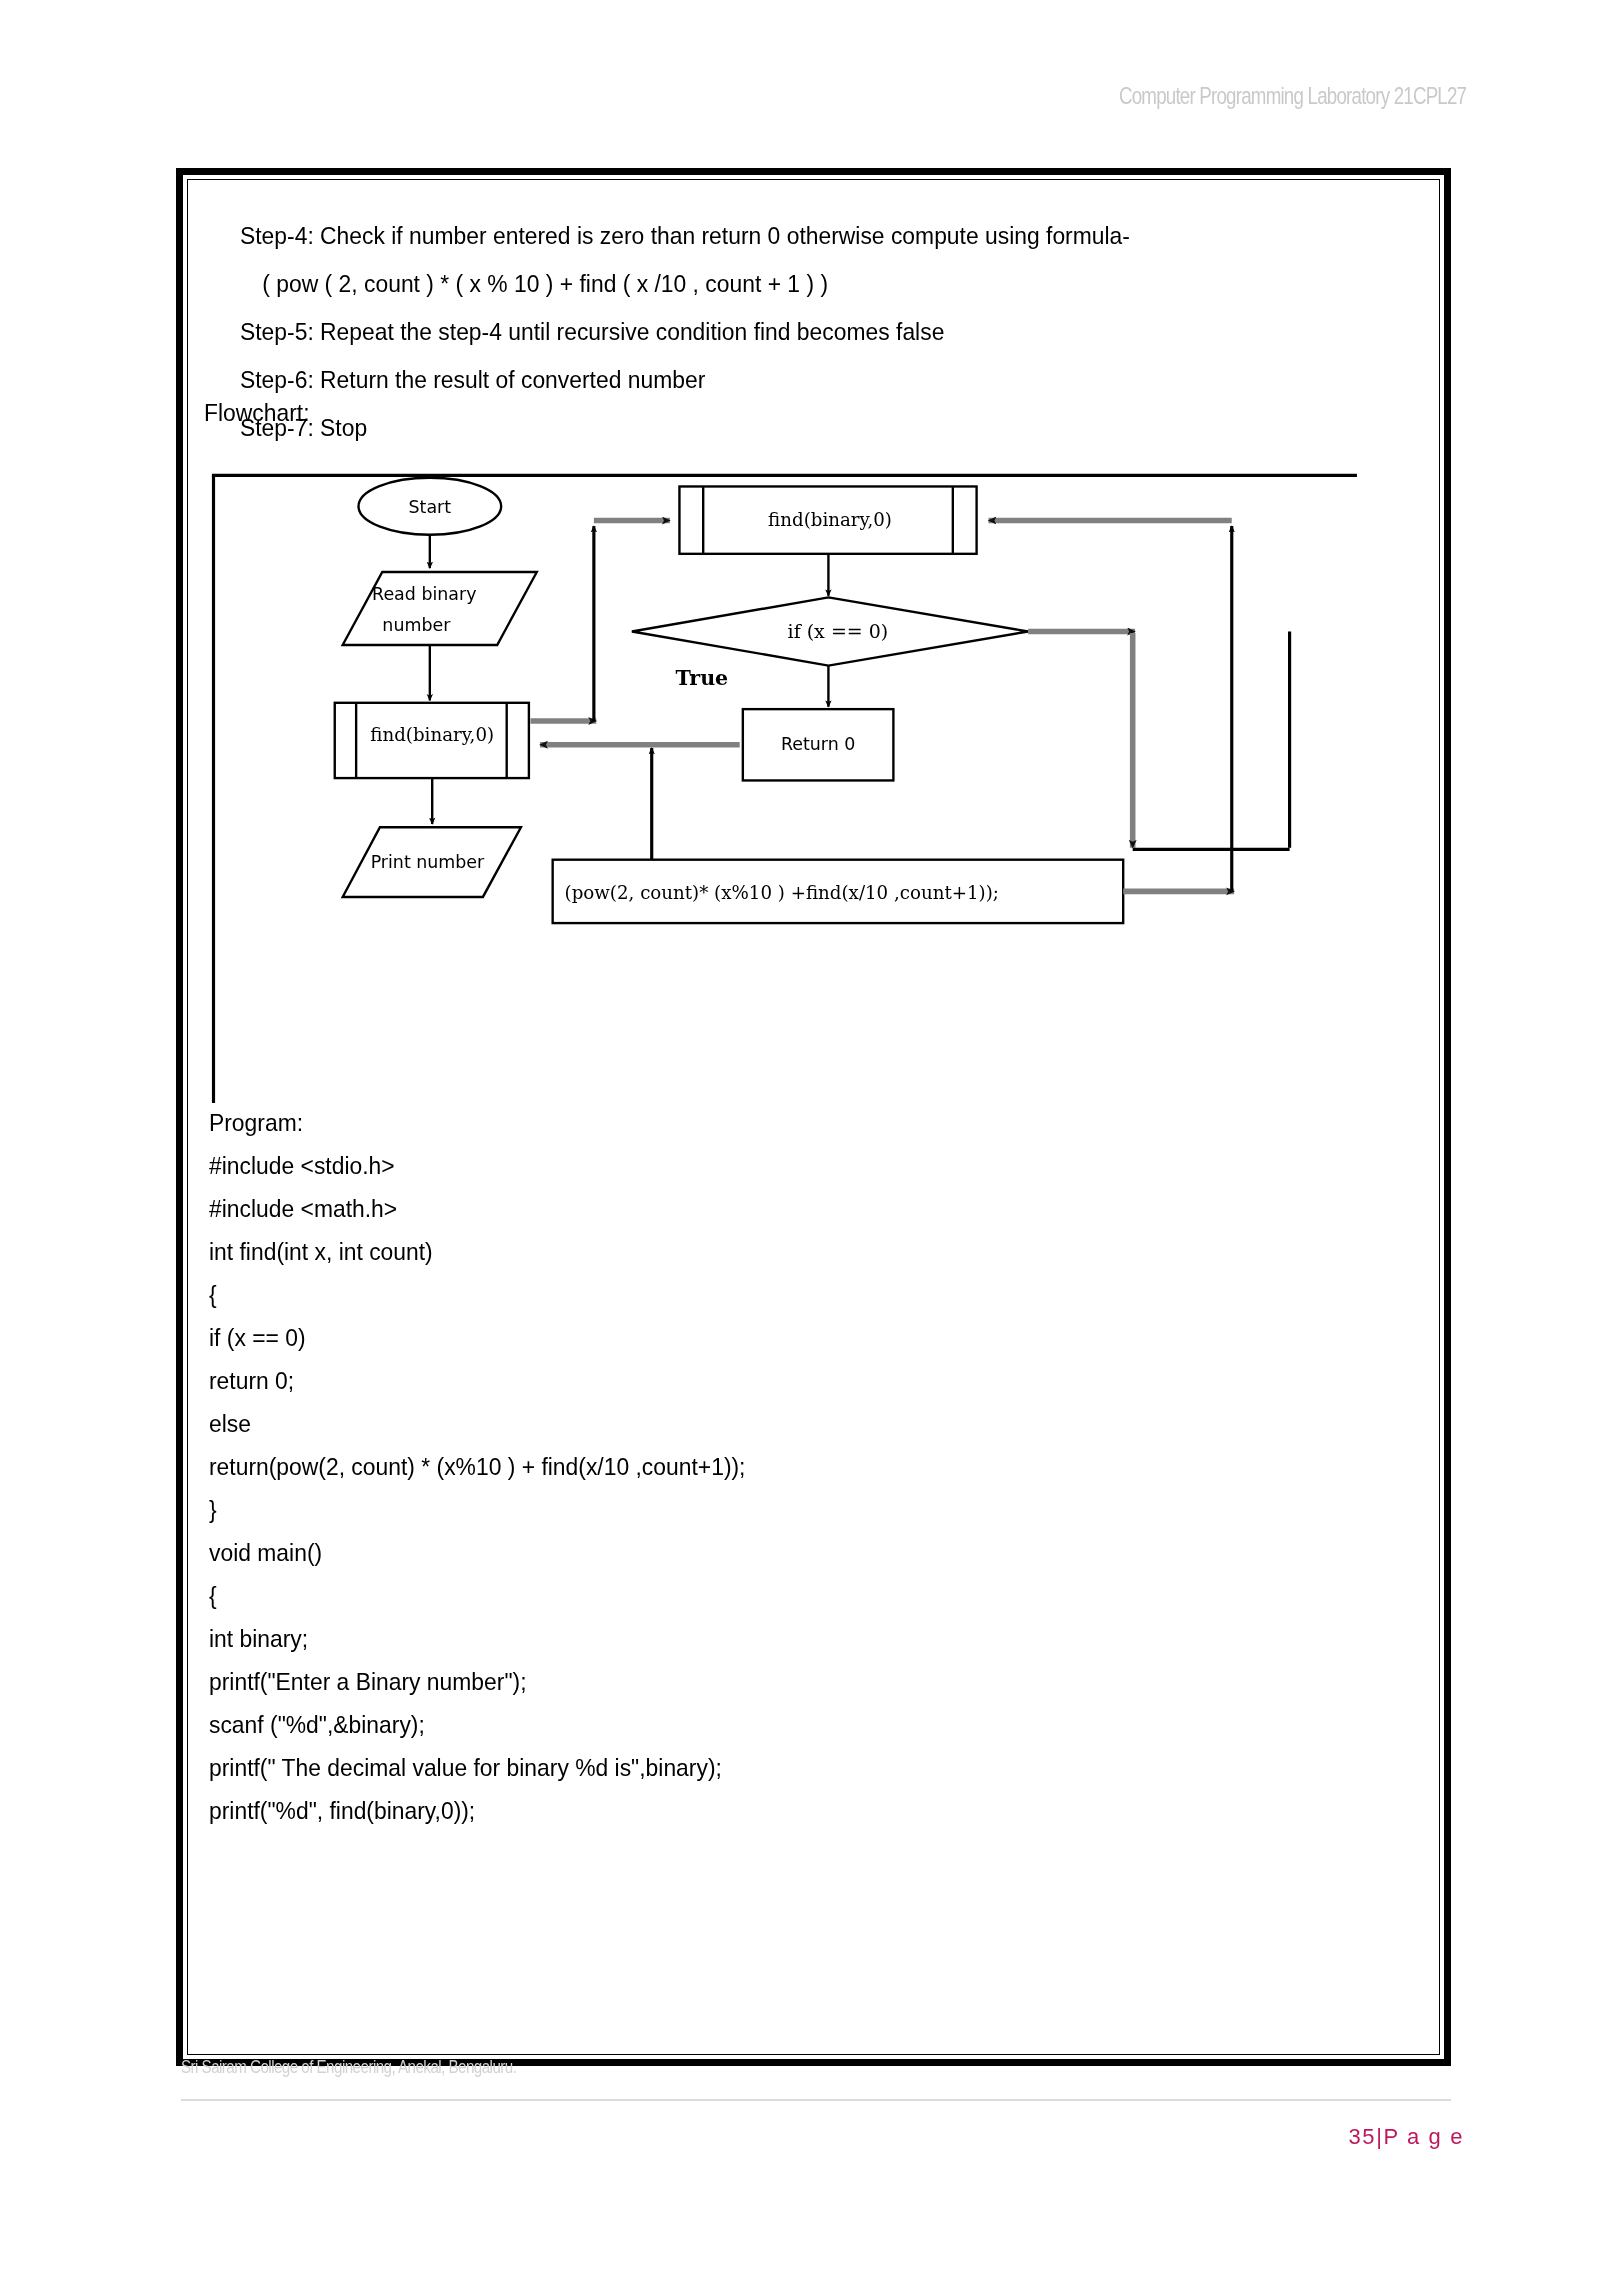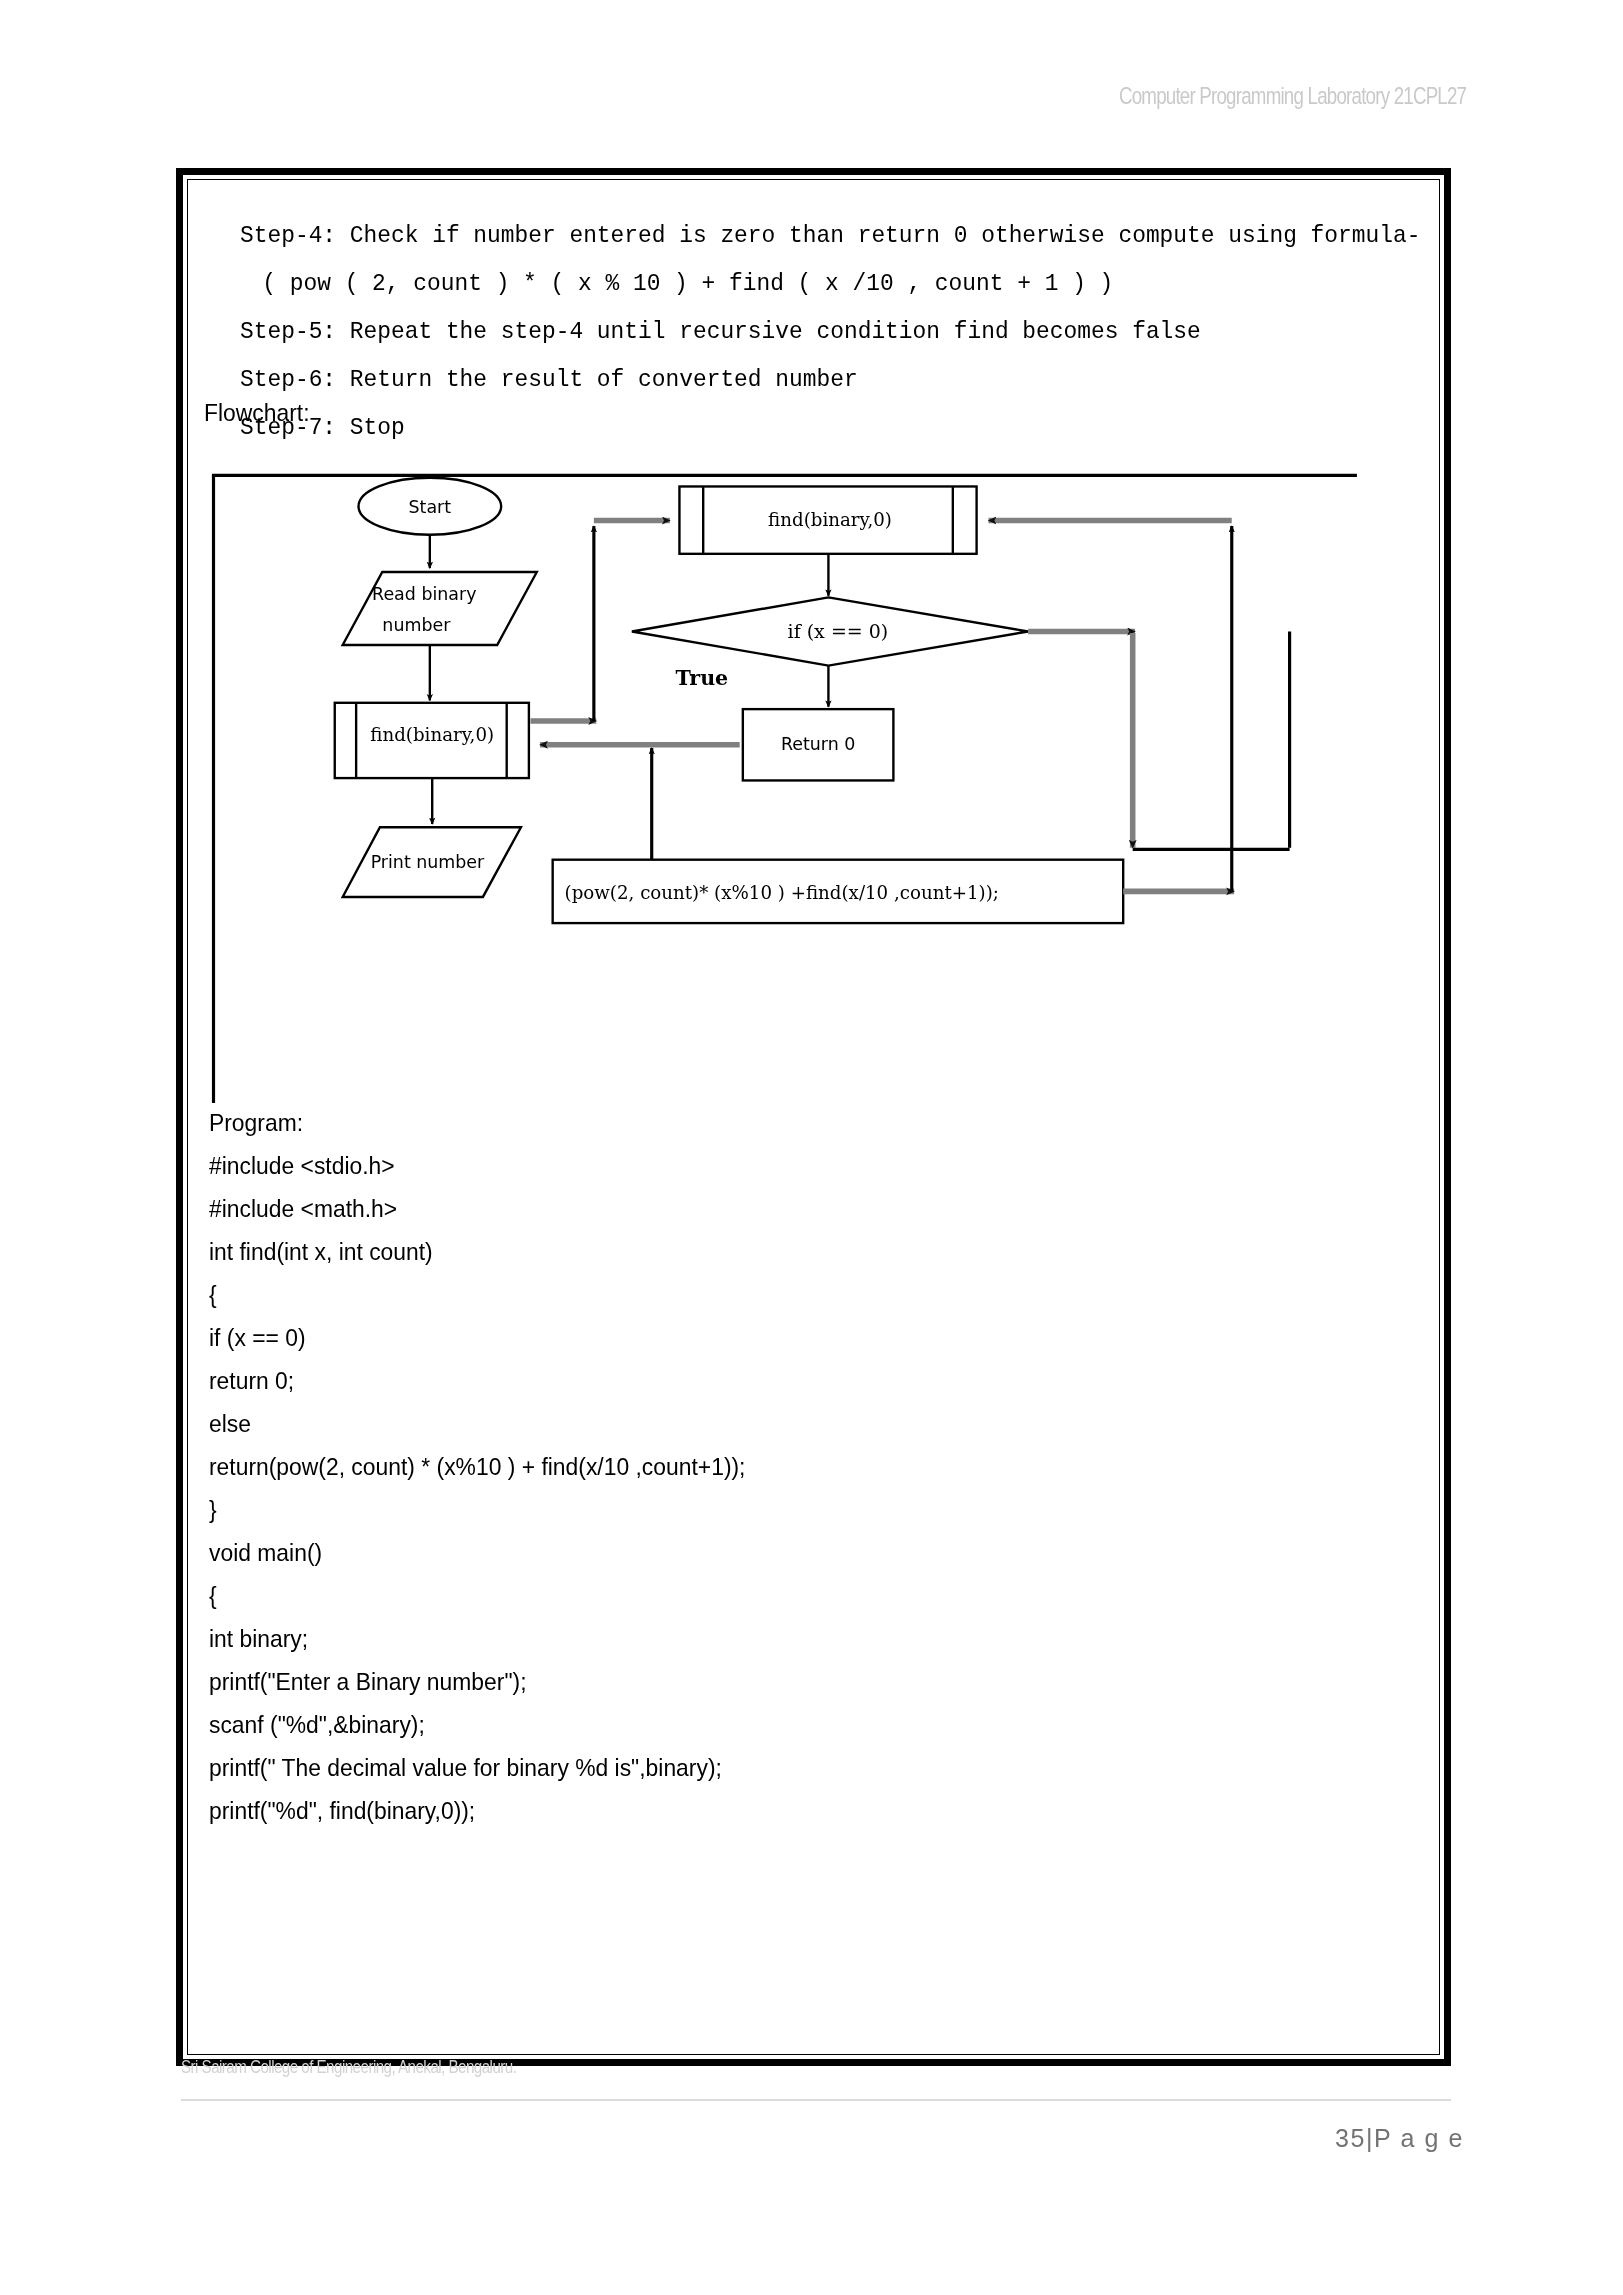--- a/index.html
+++ b/index.html
@@ -60,21 +60,20 @@
     top: 11px;
     right: 9.5px;
     bottom: 8px;
   }
 
   .steps {
     position: absolute;
     left: 36px;
     top: 20.6px;
     width: 1173px;
-    font-family: Liberation Mono, monospace;
   }
   .step-line {
     font-size: 24.6px;
     line-height: 48px;
     white-space: nowrap;
     transform: scaleX(0.93);
     transform-origin: left center;
   }
   .step-line.indent {
     padding-left: 24px;
@@ -132,22 +131,22 @@
     left: 181px;
     top: 2099px;
     width: 1270px;
     height: 2.4px;
     background: #dcdcdc;
   }
   .footer-page {
     position: absolute;
     right: 159px;
     top: 2124px;
-    font-size: 25px;
-    color: #737373;
+    font-size: 22px;
+    color: #be185d;
     letter-spacing: 1.6px;
     white-space: nowrap;
   }
 </style>
 </head>
 <body>
 
 <div class="doc-header">Computer Programming Laboratory 21CPL27</div>
 
 <div class="page-frame">

